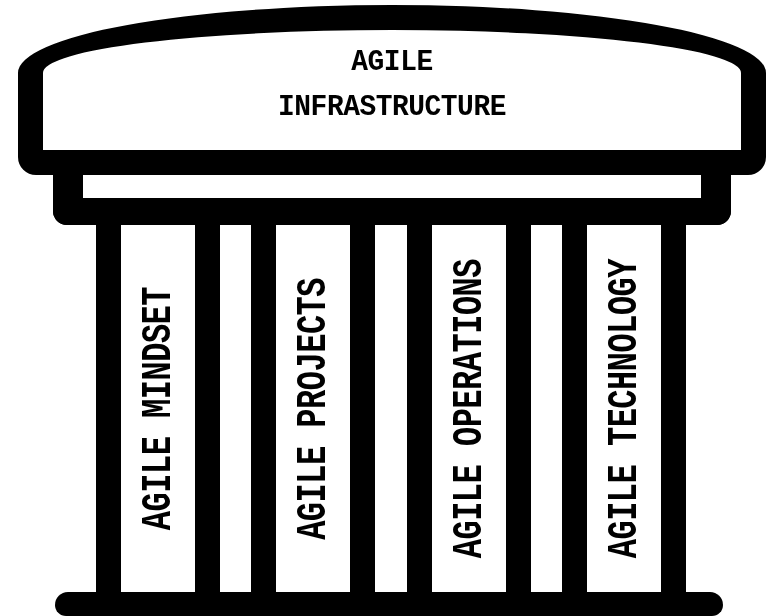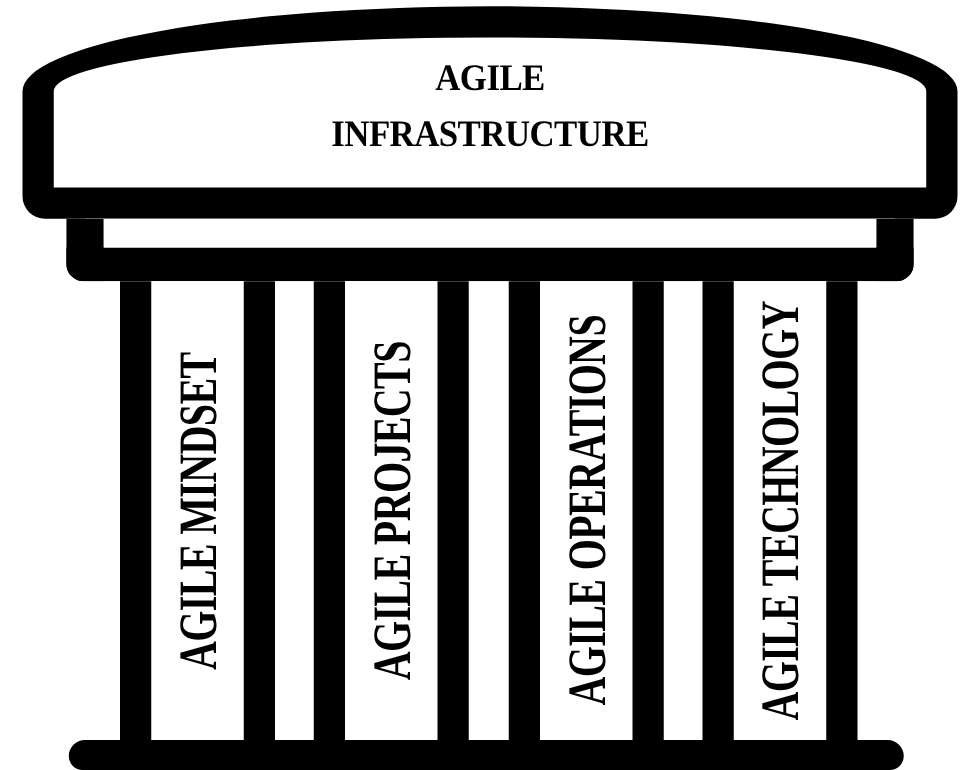--- a/index.html
+++ b/index.html
@@ -4,21 +4,21 @@
 <style>
   :root { --ink: #000000; --paper: #ffffff; }
   * { margin: 0; padding: 0; box-sizing: border-box; }
   html, body { background: var(--paper); }
   .canvas {
     position: relative;
     width: 784px;
     height: 616px;
     background: var(--paper);
     overflow: hidden;
-    font-family: Liberation Serif, serif;
+    font-family: Liberation Mono, monospace;
     color: var(--ink);
   }
   
   .arch {
     position: absolute;
     left: 18px; top: 5px;
     width: 748px; height: 170px;
     background: var(--paper);
     border: 25px solid var(--ink);
     border-radius: 374px 374px 18px 18px / 68px 68px 18px 18px;

